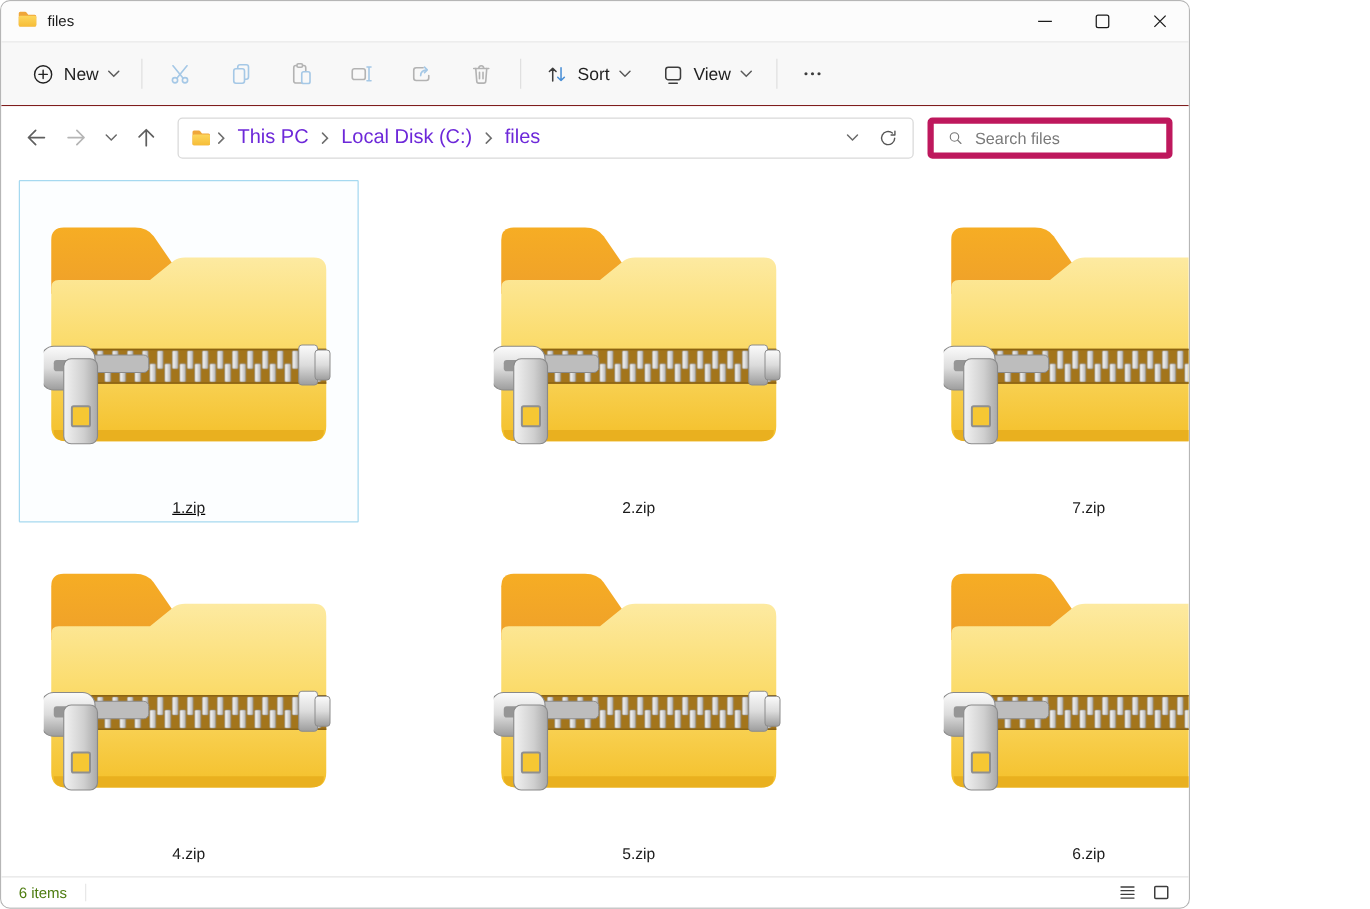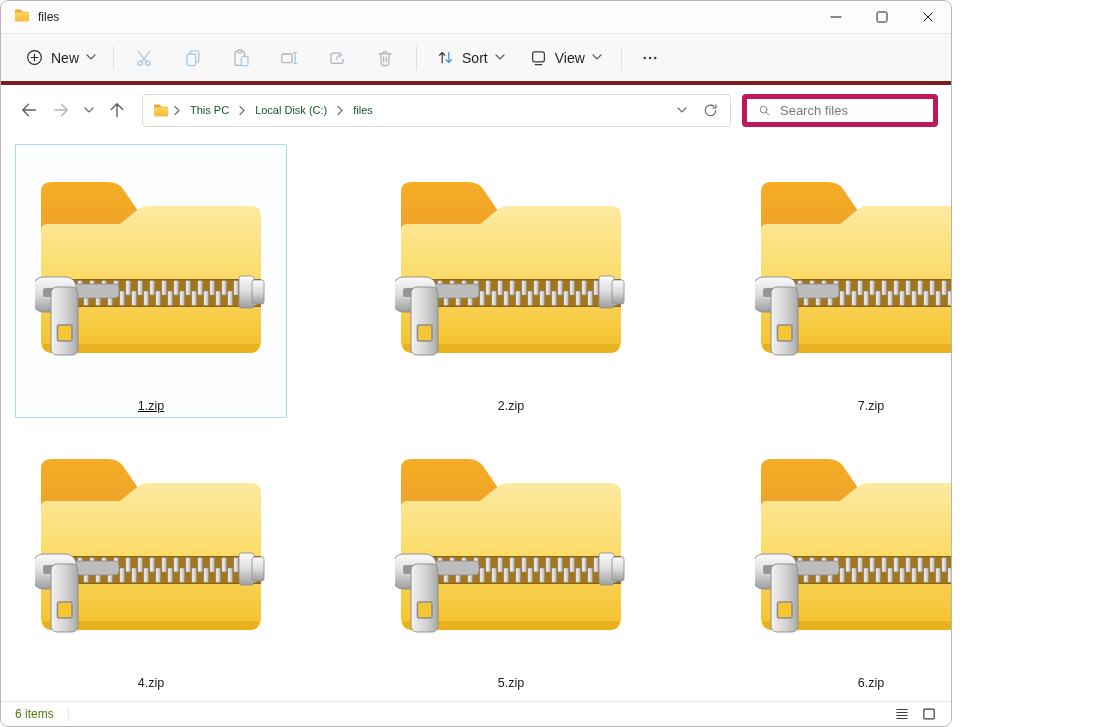--- a/index.html
+++ b/index.html
@@ -11,35 +11,35 @@
 
   
   .titlebar { height:32px; flex:none; background:#fcfcfc; display:flex; align-items:center; }
   .title-group { display:flex; align-items:center; gap:8px; padding-left:13px; flex:1; }
   .title-text { font-size:12px; color:#1b1b1b; }
   .win-controls { display:flex; height:100%; }
   .win-btn { width:46px; height:100%; display:flex; align-items:center; justify-content:center; background:transparent; border:none; }
 
   
   .toolbar { height:52px; flex:none; background:#f8f8f8; border-top:1px solid #e9e9e9;
-             border-bottom:4px solid #7f1d1d; display:flex; align-items:center; padding:0 8px; }
+             border-bottom:1px solid #7f1d1d; display:flex; align-items:center; padding:0 8px; }
   .tb-new { display:flex; align-items:center; gap:7px; padding:7px 10px; margin-left:6px; border-radius:4px; }
   .tb-label { font-size:14px; color:#1f1f1f; }
   .tb-icon-btn { width:40px; height:34px; display:flex; align-items:center; justify-content:center;
                  border-radius:4px; margin:0 4px; }
   .tb-divider { width:1px; height:24px; background:#e0e0e0; margin:0 7px; flex:none; }
   .tb-group-btn { display:flex; align-items:center; gap:7px; padding:7px 9px; border-radius:4px; margin:0 3px; }
 
   
   .addressrow { height:50px; flex:none; background:#fff; display:flex; align-items:center; padding:0 13px; }
   .nav-btn { width:30px; height:30px; display:flex; align-items:center; justify-content:center;
              border-radius:4px; flex:none; margin-right:2px; }
   .address-box { width:589px; height:33px; border:1px solid #d9d9d9; border-radius:4px;
                  background:#fff; display:flex; align-items:center; padding:0 6px; margin-left:8px; flex:none; }
-  .crumb { font-size:11px; color:#14532d; padding:3px 7px; border-radius:3px; white-space:nowrap; }
+  .crumb { font-size:16px; color:#6d28d9; padding:3px 7px; border-radius:3px; white-space:nowrap; }
   .crumb-sep { display:flex; align-items:center; padding:0 2px; }
   .address-spacer { flex:1; }
   .addr-btn { width:28px; height:28px; display:flex; align-items:center; justify-content:center; border-radius:3px; }
   .search-box { margin-left:11px; flex:1; height:33px; border:5px solid #be185d; border-radius:4px;
                 background:#fff; display:flex; align-items:center; padding:0 11px; gap:9px; }
   .search-box input { border:none; outline:none; background:transparent; width:100%;
                       font-size:13px; color:#1b1b1b; font-family:inherit; }
   .search-box input::placeholder { color:#7a7a7a; opacity:1; }
 
   

